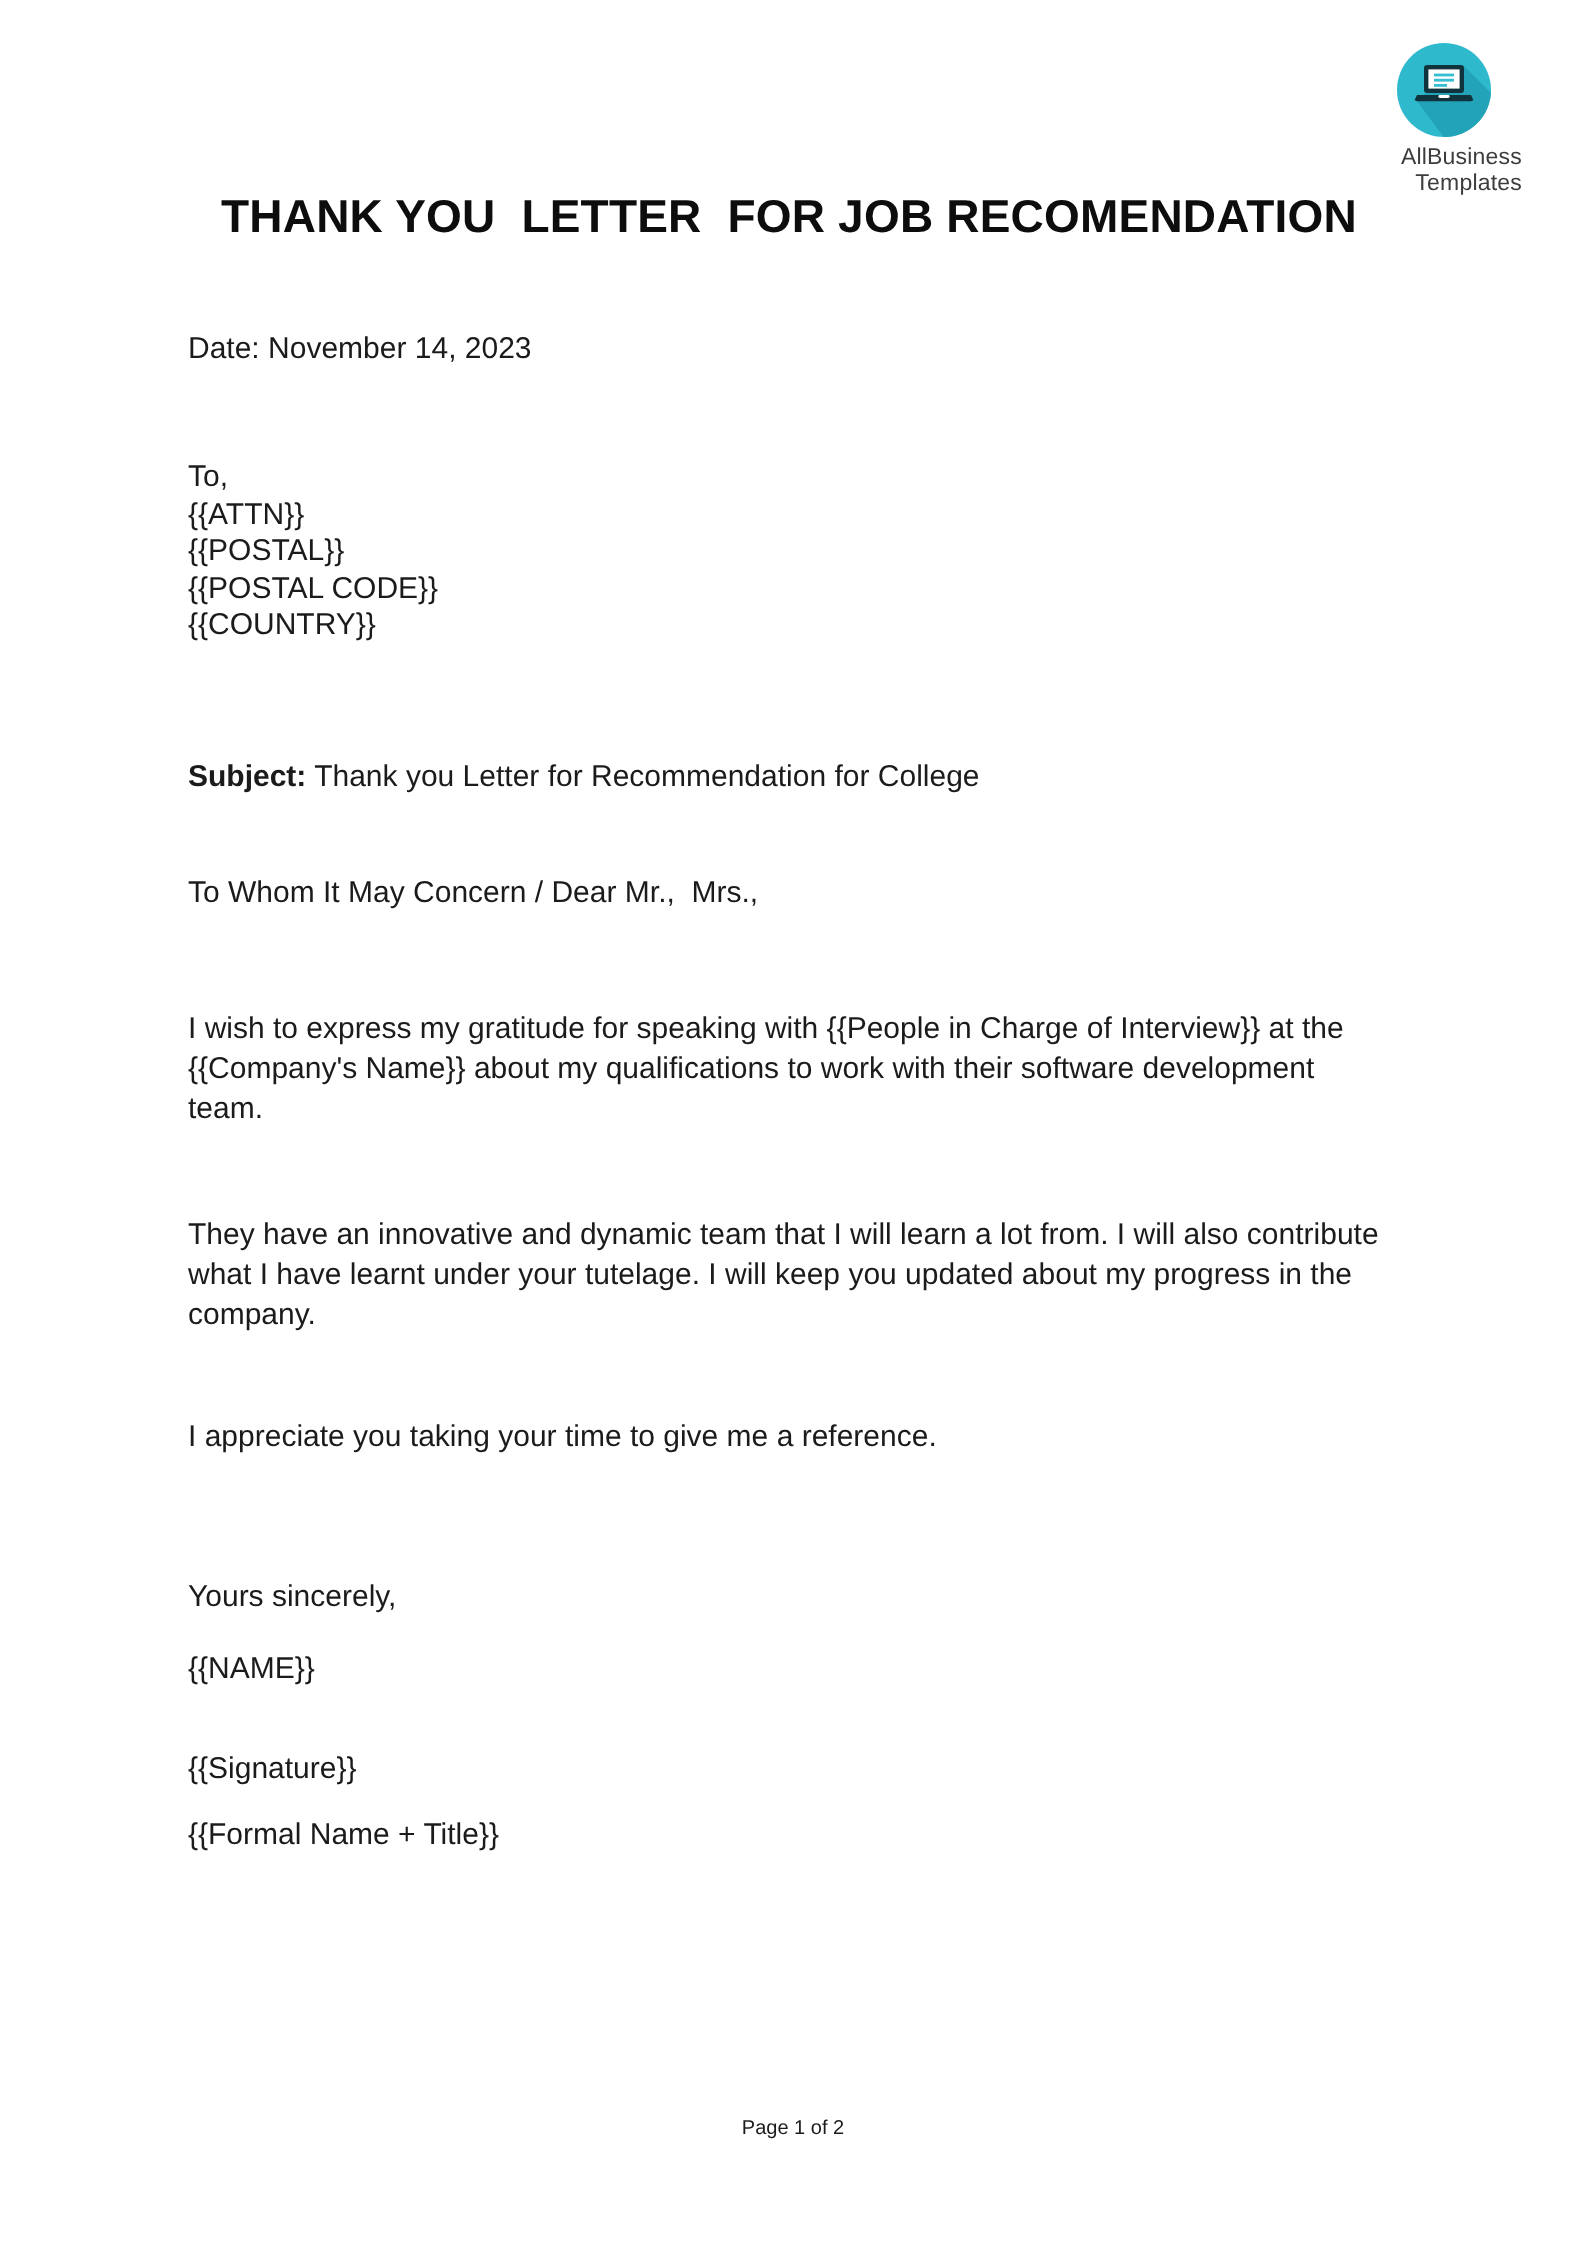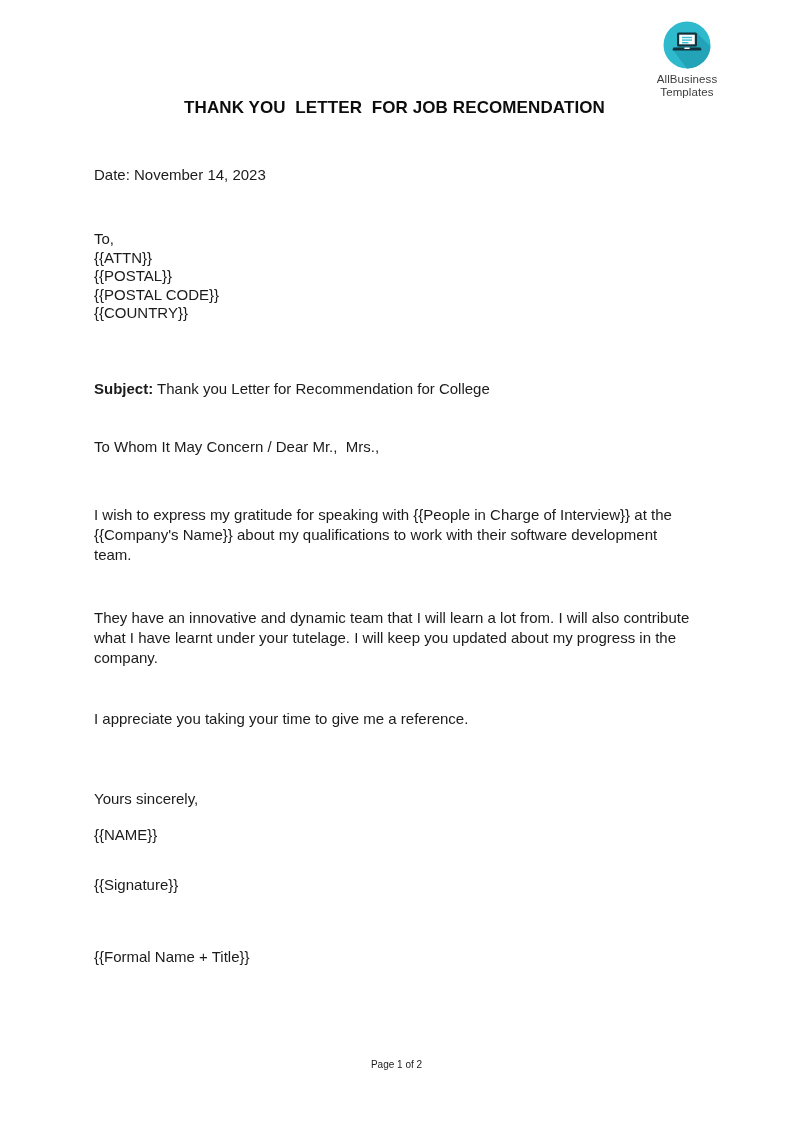--- a/index.html
+++ b/index.html
@@ -15,23 +15,23 @@
     font-family: "Liberation Sans", sans-serif;
     color: #1b1b1b;
     overflow: hidden;
   }
   .prewrap { white-space: pre-wrap; }
 
   
   .logo {
     position: absolute;
     top: 20px;
-    left: 648px;
+    left: 683px;
     width: 78px;
-    text-align: center;
+    text-align: right;
   }
   .logo-circle-wrap {
     display: flex;
     justify-content: center;
   }
   .logo-text {
     margin-top: 3px;
     font-size: 11.5px;
     line-height: 13px;
     color: #3d3d3d;
@@ -43,39 +43,39 @@
     position: absolute;
     top: 0;
     left: 94px;
     width: 601px;
     font-size: 15px;
     line-height: 19px;
   }
   .doc-title {
     margin-top: 97px;
     text-align: center;
-    font-size: 17px;
+    font-size: 23px;
     line-height: 22px;
     font-weight: bold;
     color: #0d0d0d;
     letter-spacing: 0.1px;
   }
   .date-line   { margin-top: 46px; }
   .recipient   { margin-top: 46px; line-height: 18.6px; }
   .subject     { margin-top: 56px; }
   .subject-label { font-weight: bold; }
   .salutation  { margin-top: 39px; }
   .para        { line-height: 19.8px; }
   .para-1      { margin-top: 49px; }
   .para-2      { margin-top: 44px; }
   .para-3      { margin-top: 41px; }
   .closing     { margin-top: 60px; }
   .sig-name    { margin-top: 17px; }
   .sig-signature { margin-top: 31px; }
-  .sig-formal  { margin-top: 53px; }
+  .sig-formal  { margin-top: 14px; }
 
   
   .footer {
     position: absolute;
     top: 1059px;
     left: 0;
     width: 100%;
     text-align: center;
     font-size: 10px;
     color: #1b1b1b;

